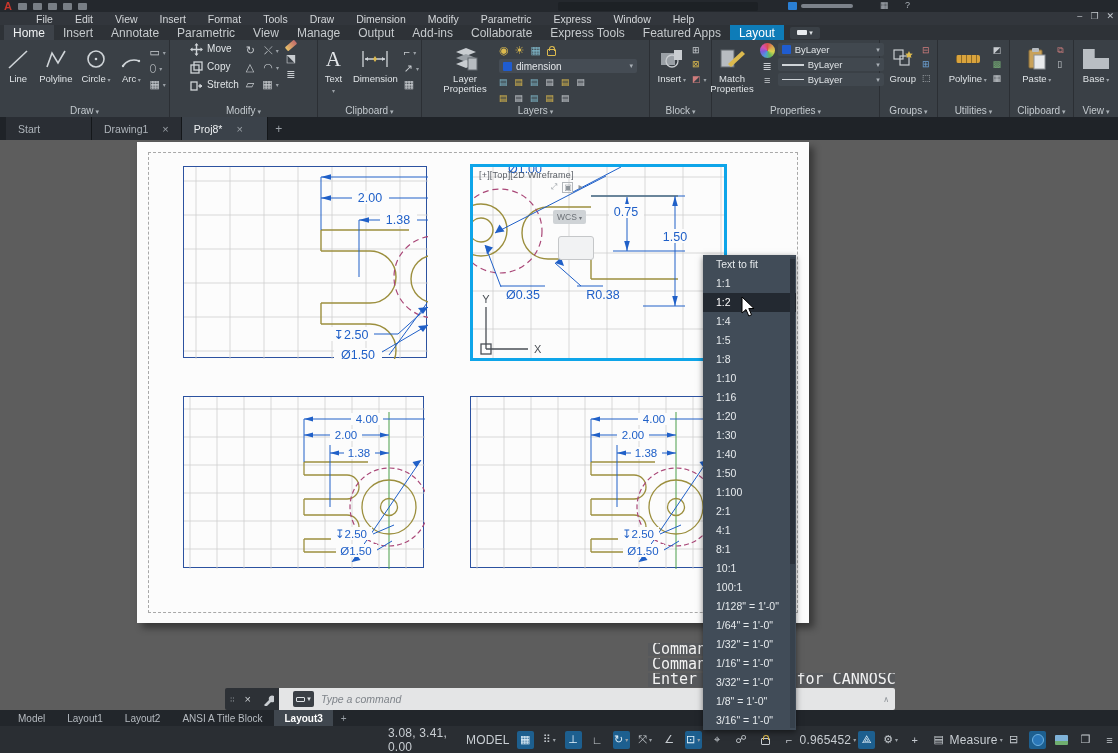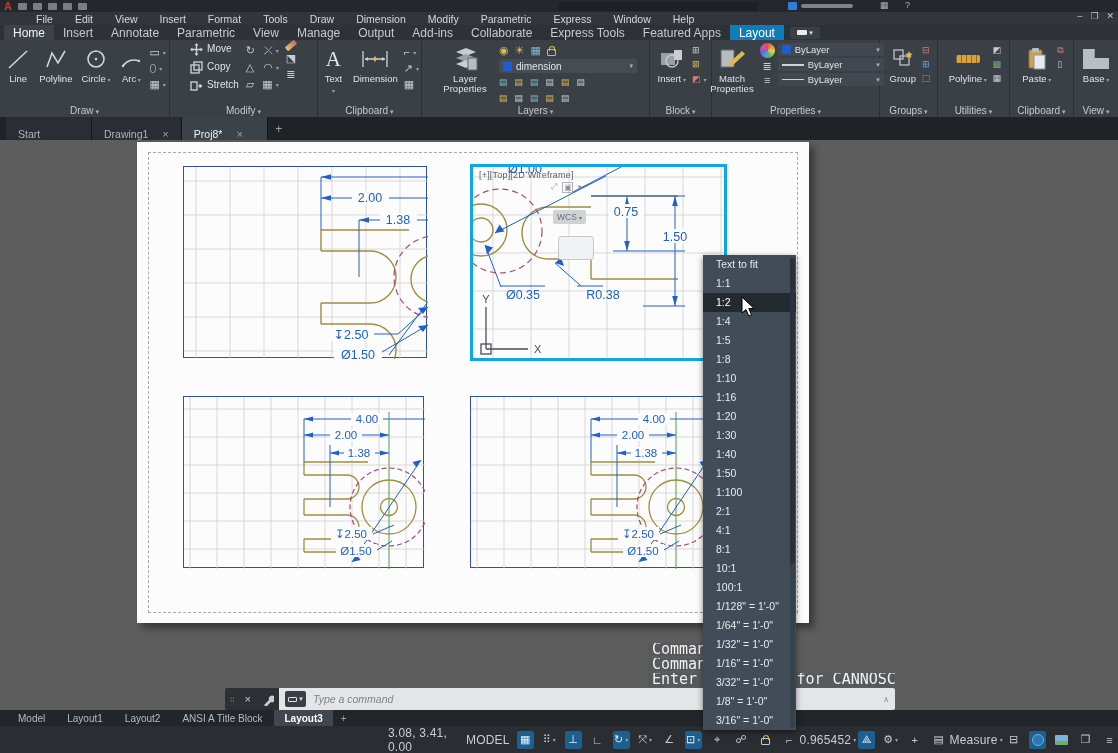--- a/index.html
+++ b/index.html
@@ -60,21 +60,21 @@
      background:conic-gradient(#d94f4f,#d9a24f,#d9d24f,#63b85c,#4f9ad9,#7a5cd9,#d94fb0,#d94f4f);}
   .mini-lock{width:9px;height:7px;border:1px solid #dcba4e;border-radius:1px;position:relative;margin-top:4px;}
   .mini-lock::before{content:"";position:absolute;left:1.5px;top:-4px;width:4px;height:4px;
      border:1px solid #dcba4e;border-bottom:none;border-radius:3px 3px 0 0;}
   .erase-shape{width:12px;height:5px;background:linear-gradient(90deg,#e8c26a,#c06a6a);transform:rotate(-40deg);border-radius:1px;}
   .measure-shape{width:24px;height:8px;background:#d9a33c;border-radius:2px;
      background-image:repeating-linear-gradient(90deg,rgba(0,0,0,.35) 0 1px,transparent 1px 5px);}
   .base-shape{width:26px;height:20px;background:#b9bec3;clip-path:polygon(0 0,45% 0,45% 45%,100% 45%,100% 100%,0 100%);}
   
   .filetabs{position:absolute;left:0;top:117px;width:1118px;height:23px;background:#1f2328;display:flex;align-items:stretch;padding-left:6px;}
-  .ftab{display:flex;align-items:flex-end;gap:14px;padding:0 12px;background:#2a2e34;color:#aeb4ba;
+  .ftab{display:flex;align-items:center;gap:14px;padding:0 12px;background:#2a2e34;color:#aeb4ba;
         font-size:10.5px;border-right:1px solid #14171a;min-width:86px;}
   .ftab.active{background:#3b424a;color:#eef1f3;}
   .ftab .close::before{content:"×";font-size:11px;color:#9aa0a6;}
   .ftab-plus{width:22px;display:flex;align-items:center;justify-content:center;color:#9aa0a6;font-size:12px;}
   
   .canvas{position:absolute;left:0;top:140px;width:1118px;height:570px;background:#5d5d5d;overflow:hidden;}
   .paper{position:absolute;left:137px;top:2px;width:672px;height:481px;background:#fcfcfc;
          box-shadow:5px 5px 7px rgba(0,0,0,.40);}
   .margin{position:absolute;left:11px;top:10px;right:11px;bottom:10px;border:1px dashed #a9a9a9;}
   .vp{position:absolute;}
@@ -89,21 +89,21 @@
   .wcs-chip{position:absolute;left:553px;top:70px;width:33px;height:14px;background:#cfd3d6;border-radius:2px;
             color:#6b7076;font-size:8.5px;display:flex;align-items:center;justify-content:center;gap:2px;}
   .scale-chip{position:absolute;left:558px;top:96px;width:36px;height:24px;background:#f1f2f3;border:1px solid #c5c7c9;border-radius:3px;}
   
   .cmdchip{position:absolute;background:rgba(86,88,92,.95);color:#f2f2f2;
            font-family:"DejaVu Sans Mono",monospace;font-size:15px;line-height:13px;
            padding:0 4px;white-space:nowrap;overflow:hidden;}
   
   .cmdbar{position:absolute;left:225px;top:548px;width:670px;height:22px;display:flex;border-radius:2px;overflow:hidden;}
   .cmd-left{flex:0 0 54px;background:#2d3136;display:flex;align-items:center;justify-content:space-around;color:#c9cdd1;}
-  .cmd-input{flex:1;background:#e4e5e6;display:flex;align-items:center;gap:7px;padding:0 6px;position:relative;}
+  .cmd-input{flex:1;background:#e4e5e6;display:flex;align-items:center;gap:7px;padding:0 14px;position:relative;}
   .cmd-ibox{width:21px;height:16px;background:#3a3f45;border-radius:2px;display:flex;align-items:center;justify-content:center;gap:2px;color:#dfe3e6;font-size:7px;}
   .cmd-ibox .bar{width:9px;height:5px;border:1px solid #dfe3e6;border-radius:1px;}
   .cmd-placeholder{font-style:italic;color:#7f848a;font-size:10.5px;}
   .cmd-up{position:absolute;right:6px;color:#8d9297;font-size:8px;}
   
   .dropdown{position:absolute;left:703px;top:255px;width:93px;height:475px;background:#414c58;z-index:40;
             box-shadow:0 2px 6px rgba(0,0,0,.5);}
   .dd-item{height:19px;line-height:19px;padding-left:13px;color:#e6eaed;font-size:10.5px;white-space:nowrap;}
   .dd-item.selected{background:#232931;color:#fff;}
   .dd-scroll{position:absolute;right:1px;top:2px;width:5px;height:471px;background:#37414c;}

